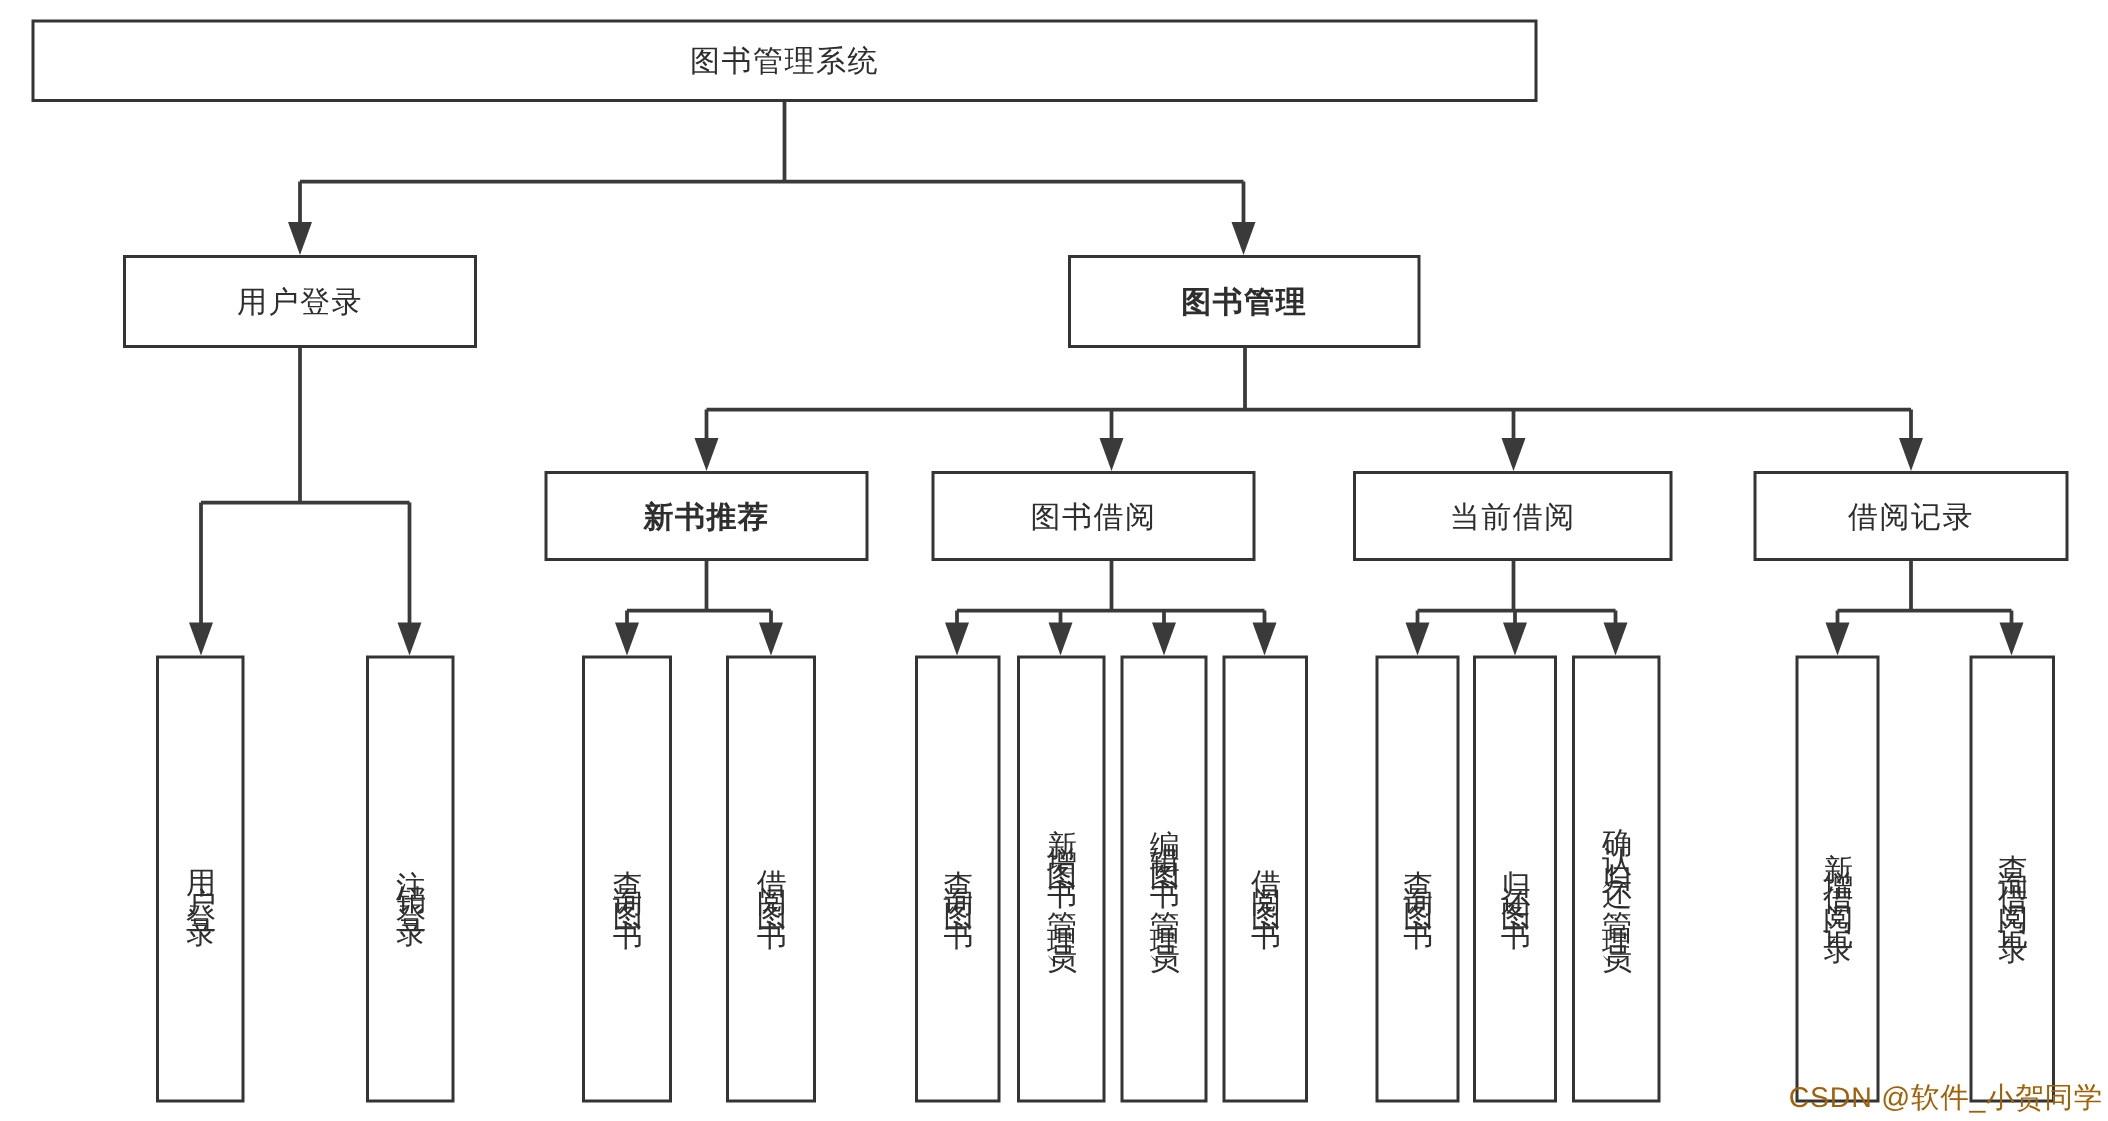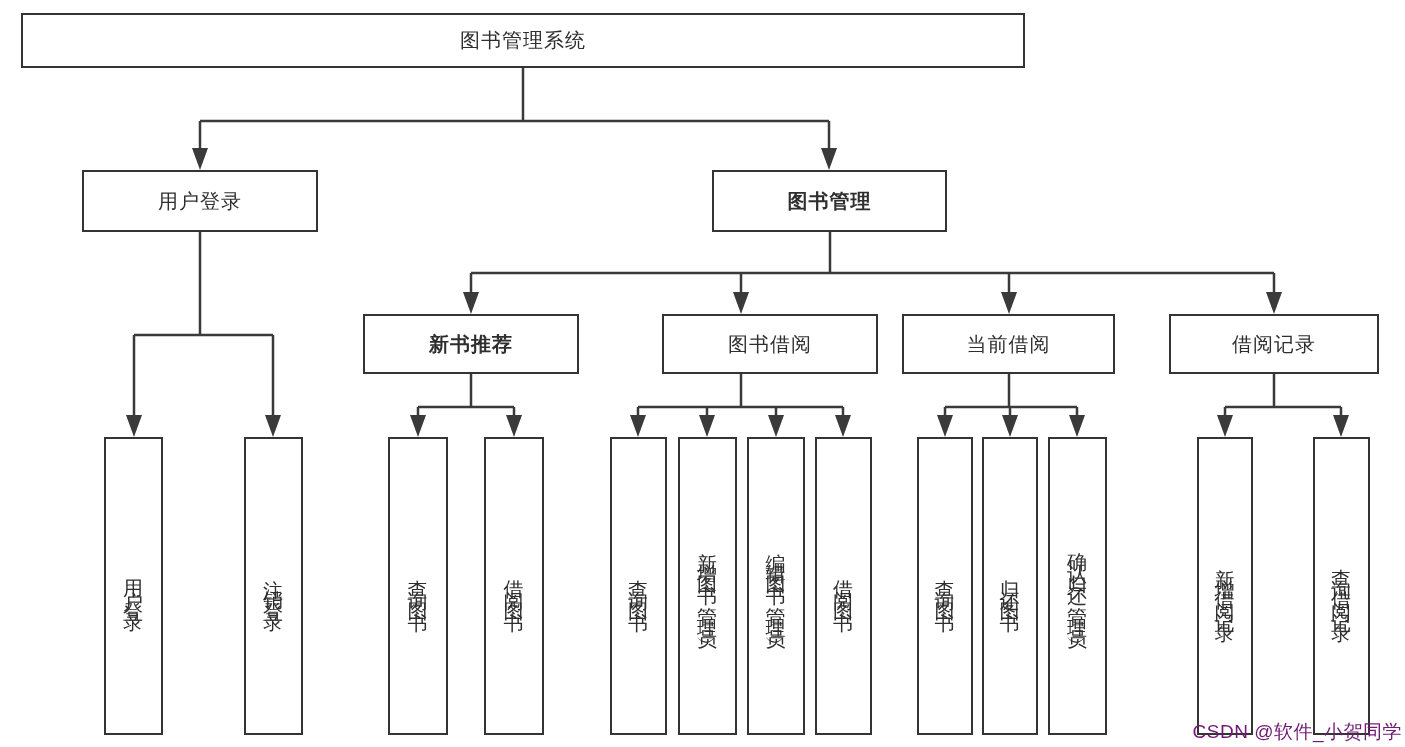--- a/index.html
+++ b/index.html
@@ -34,21 +34,21 @@
     letter-spacing: 11px;
     line-height: 1;
     white-space: nowrap;
   }
   .watermark {
     position: absolute;
     right: 2px;
     top: 719px;
     font-size: 19px;
     letter-spacing: 0.5px;
-    color: #701a75;
+    color: #a16207;
     white-space: nowrap;
   }
 </style>
 </head>
 <body>
 
 <div class="stage">
 
   <svg class="wires" width="1405" height="747" viewBox="0 0 1405 747">
     <g stroke="#3a3a3a" stroke-width="2.5" fill="none">
@@ -120,21 +120,21 @@
   <div class="node h" style="left:82px; top:170px; width:236px; height:62px;">
     <span>用户登录</span>
   </div>
   <div class="node h" style="left:712px; top:170px; width:235px; height:62px;font-weight:bold;">
     <span>图书管理</span>
   </div>
 
   <div class="node h" style="left:363px; top:314px; width:216px; height:60px;font-weight:bold;">
     <span>新书推荐</span>
   </div>
-  <div class="node h" style="left:662px; top:314px; width:216px; height:60px;">
+  <div class="node h" style="left:621px; top:314px; width:216px; height:60px;">
     <span>图书借阅</span>
   </div>
   <div class="node h" style="left:1169px; top:314px; width:210px; height:60px;">
     <span>借阅记录</span>
   </div>
   <div class="node h" style="left:902px; top:314px; width:213px; height:60px;">
     <span>当前借阅</span>
   </div>
 
   <div class="node v" style="left:104px; top:437px; width:59px; height:298px;">

